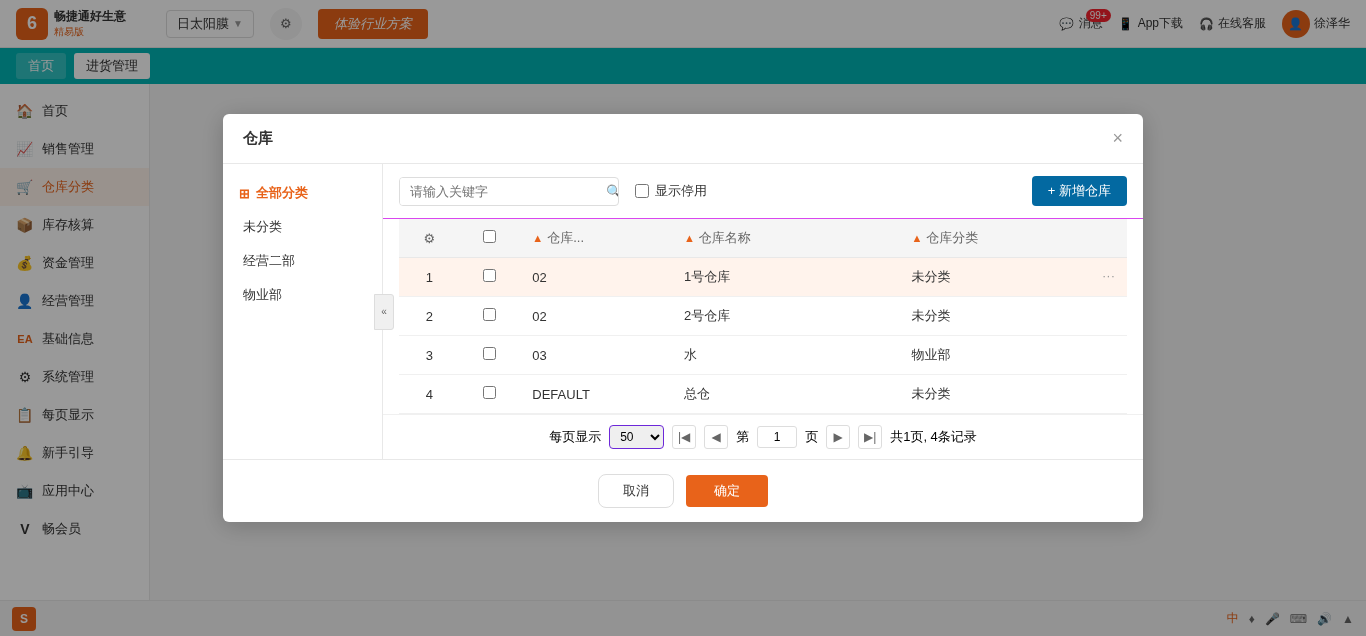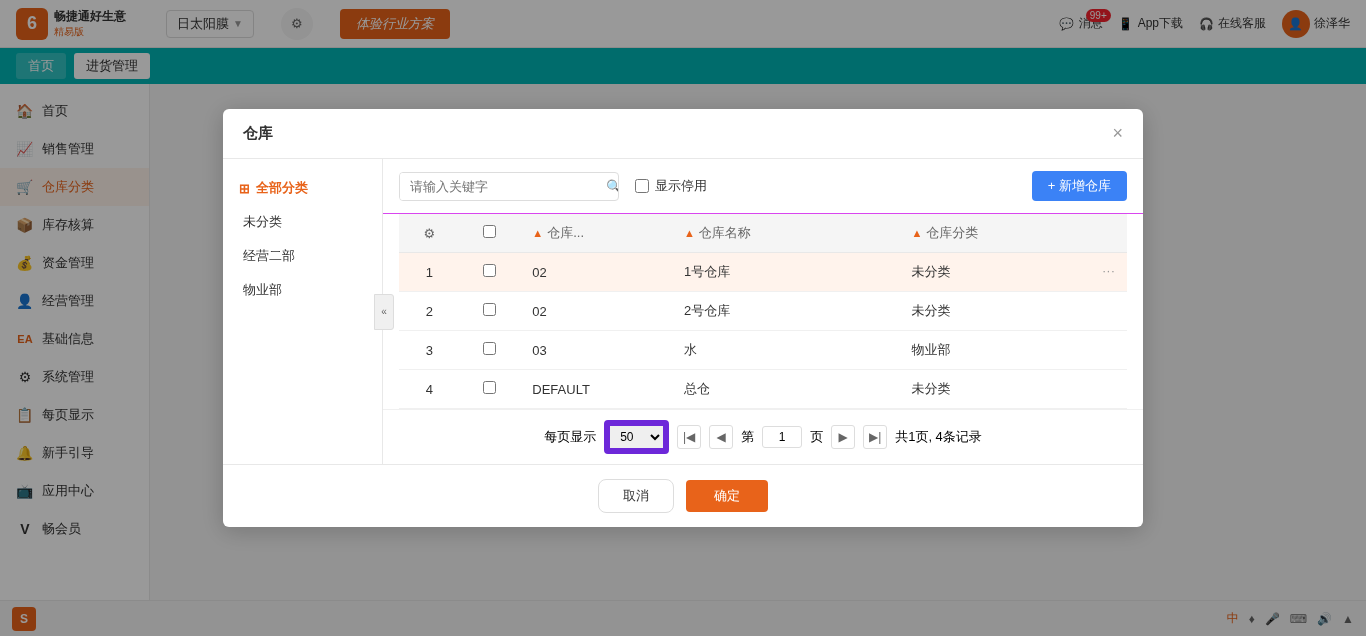--- a/index.html
+++ b/index.html
@@ -25,21 +25,21 @@
       width: 32px; height: 32px;
       background: #e8631a;
       border-radius: 6px;
       display: flex; align-items: center; justify-content: center;
       color: white; font-weight: bold; font-size: 18px; margin-right: 6px;
     }
     .header-center {
       flex: 1;
       display: flex;
       align-items: center;
-      gap: 27px;
+      gap: 16px;
     }
     .store-selector {
       display: flex; align-items: center; gap: 4px;
       border: 1px solid #ddd; border-radius: 4px; padding: 4px 10px;
       cursor: pointer; color: #333; font-size: 13px;
     }
     .store-selector .arrow { color: #999; font-size: 10px; }
     .settings-btn {
       width: 32px; height: 32px; border-radius: 50%;
       background: #f5f5f5; display: flex; align-items: center; justify-content: center;
@@ -158,21 +158,21 @@
     .search-box {
       display: flex; align-items: center;
       border: 1px solid #ddd; border-radius: 4px; overflow: hidden;
       width: 220px;
     }
     .search-input { border: none; outline: none; padding: 6px 10px; font-size: 13px; flex: 1; color: #999; }
     .search-icon-btn { padding: 6px 10px; cursor: pointer; color: #999; }
     .show-disabled { display: flex; align-items: center; gap: 6px; color: #333; font-size: 13px; }
     .checkbox { width: 14px; height: 14px; border: 1px solid #ddd; border-radius: 2px; }
     .add-btn {
-      background: #3b82f6; color: white; border: none;
+      background: #0369a1; color: white; border: none;
       padding: 6px 16px; border-radius: 4px; cursor: pointer; font-size: 13px;
     }
 
     
     .table-container { flex: 1; overflow-y: auto; padding: 0 16px; }
     table { width: 100%; border-collapse: collapse; }
     thead tr { background: #f5f5f5; }
     th { padding: 10px 12px; text-align: left; font-weight: normal; color: #666; font-size: 13px; border-bottom: 1px solid #e8e8e8; }
     td { padding: 10px 12px; font-size: 13px; color: #333; border-bottom: 1px solid #f0f0f0; }
     tr.selected td { background: #fff3ec; }
@@ -183,21 +183,21 @@
     .col-cat { width: 150px; }
     .col-sort-icon { color: #e8631a; margin-right: 4px; font-size: 11px; }
     .more-btn { color: #999; cursor: pointer; }
 
     
     .dialog-footer-table {
       padding: 10px 16px; border-top: 1px solid #f0f0f0;
       display: flex; align-items: center; justify-content: center; gap: 8px; font-size: 13px;
     }
     .per-page-select {
-      border: 6px solid #6d28d9; border-radius: 4px; padding: 3px 6px; font-size: 12px;
+      border: 1px solid #6d28d9; border-radius: 4px; padding: 3px 6px; font-size: 12px;
     }
     .page-btn {
       border: 1px solid #ddd; background: white; width: 24px; height: 24px;
       display: inline-flex; align-items: center; justify-content: center;
       cursor: pointer; border-radius: 3px; font-size: 12px; color: #666;
     }
     .page-input { border: 1px solid #ddd; border-radius: 3px; width: 40px; text-align: center; padding: 3px; font-size: 12px; }
 
     
     .dialog-actions {

